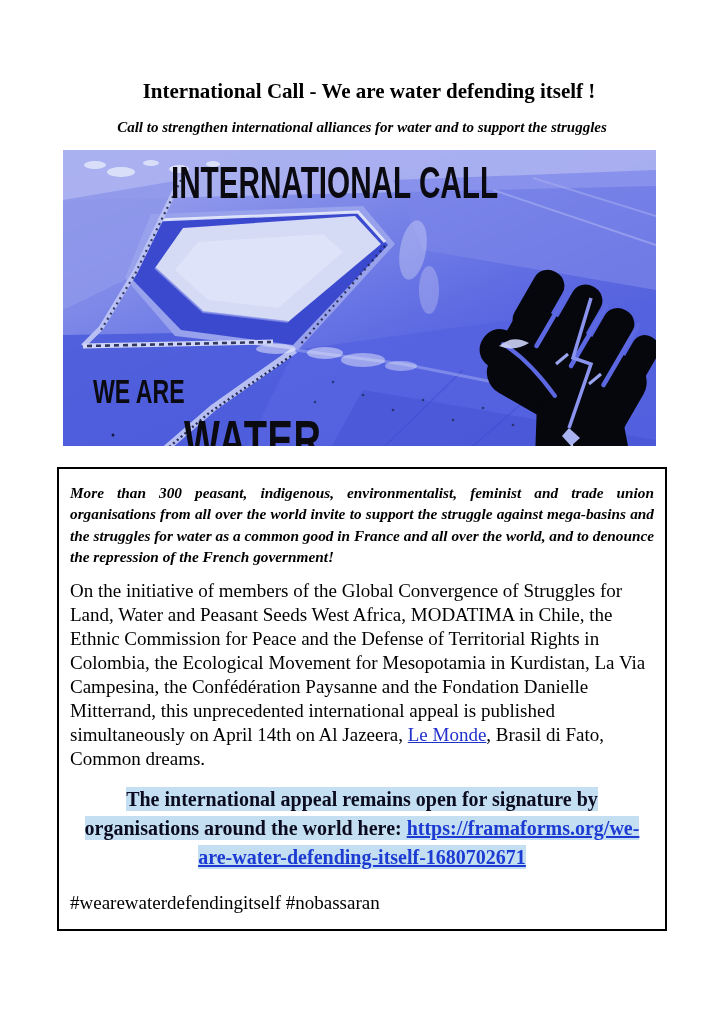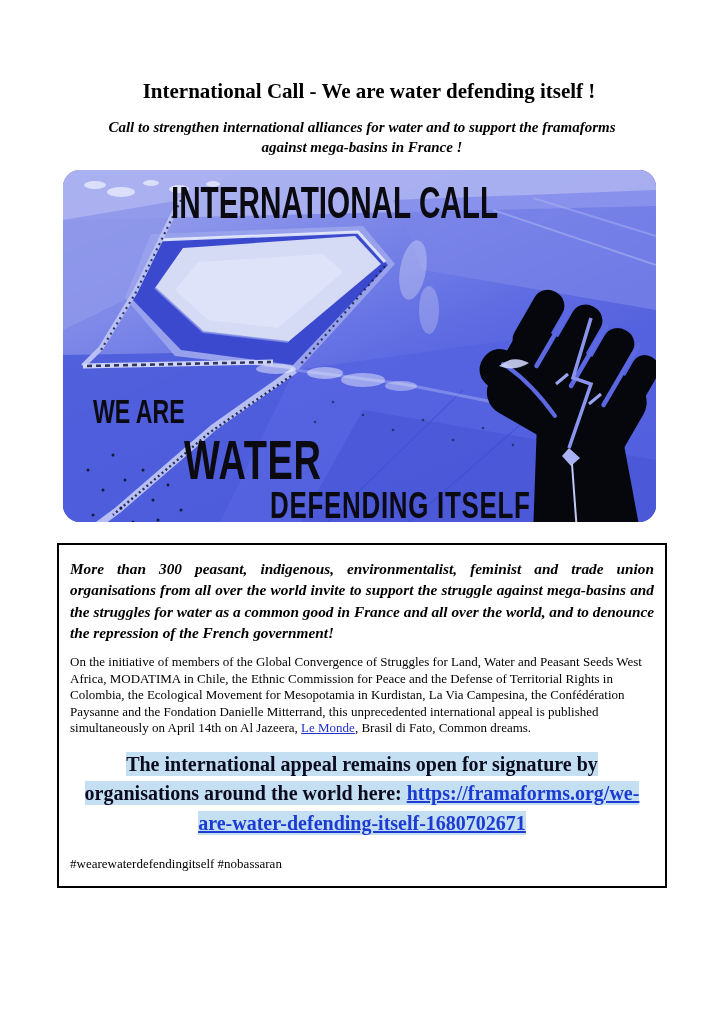--- a/index.html
+++ b/index.html
@@ -3,48 +3,47 @@
 <meta charset="utf-8">
 <style>
   html,body{margin:0;padding:0;background:#ffffff;}
   body{width:724px;height:1024px;font-family:"Liberation Serif",serif;color:#000;}
   .page{position:relative;width:724px;height:1024px;overflow:hidden;background:#fff;}
 
   .doc-title{margin:0;padding-top:80px;text-align:center;font-size:21px;font-weight:700;line-height:1.1;padding-left:14px;}
   .doc-subtitle{margin-top:15px;text-align:center;font-size:15px;font-weight:700;font-style:italic;line-height:1.32;}
 
   
-  .poster{position:relative;width:593px;height:352px;margin:12px 0 4px 63px;overflow:hidden;background:#5d6ae2;border-radius:17px;}
+  .poster{position:relative;width:593px;height:296px;margin:12px 0 4px 63px;overflow:hidden;background:#5d6ae2;}
   .poster svg{position:absolute;left:0;top:0;display:block;}
   .poster .ptxt{position:absolute;font-family:"Liberation Sans",sans-serif;font-weight:700;color:#0a0a10;white-space:nowrap;line-height:1;}
   .p-headline{top:10px;left:-50px;right:0;text-align:center;font-size:45px;transform:scaleX(.66);}
   .p-weare{top:224px;left:30px;font-size:34px;transform:scaleX(.68);transform-origin:left top;}
   .p-water{top:263px;left:121px;font-size:55px;transform:scaleX(.69);transform-origin:left top;letter-spacing:1px;}
   .p-defending{top:318px;left:207px;font-size:36px;transform:scaleX(.72);transform-origin:left top;letter-spacing:1px;}
 
   
   .callout{box-sizing:border-box;width:610px;margin:21px 0 0 57px;border:2px solid #000;padding:13px 11px 14px;}
   .p-lead{margin:0;font-size:15.3px;font-weight:700;line-height:1.4;text-align:justify;font-style:italic;}
-  .p-reg{margin:11px 0 0;font-size:13px;line-height:1.27;text-align:left;}
+  .p-reg{margin:11px 0 0;font-size:19px;line-height:1.27;text-align:left;}
   .p-appeal{margin:13px 0 0;text-align:center;font-weight:700;font-size:20px;line-height:1.47;}
   mark.hl{background:#c5dff2;color:#0b0b20;padding:1px 0;}
   a.link{color:#2230cb;text-decoration:underline;cursor:pointer;}
   .p-appeal a.link{color:#1b3bd2;font-weight:700;}
   .p-hash{margin-top:18px;}
 </style>
 </head>
 <body>
 
 <main class="page">
 
   <h1 class="doc-title">International Call - We are water defending itself !</h1>
 
   <div class="doc-subtitle">
-    <div>Call to strengthen international alliances for water and to support the framaforms</div>
-    <div>against mega-basins in France !</div>
+    <div>Call to strengthen international alliances for water and to support the struggles</div>
   </div>
 
   <figure class="poster">
     <svg width="593" height="366" viewBox="0 0 593 366">
       <defs>
         <linearGradient id="gf" x1="0" y1="0" x2="0.65" y2="1">
           <stop offset="0" stop-color="#a3aaee"></stop>
           <stop offset="0.32" stop-color="#7e89e8"></stop>
           <stop offset="0.62" stop-color="#5d6ae2"></stop>
           <stop offset="1" stop-color="#4653d4"></stop>

